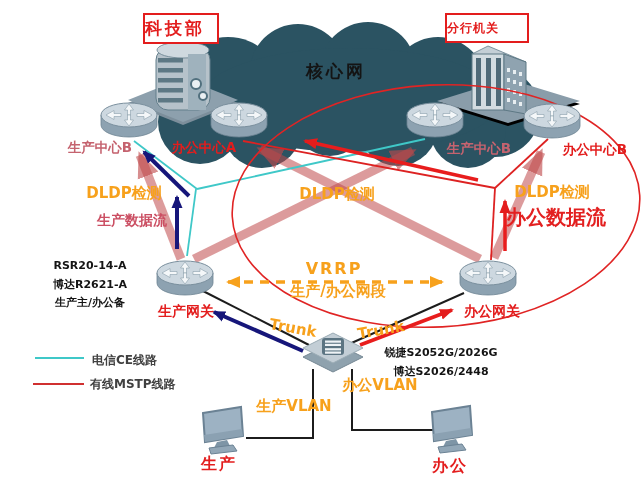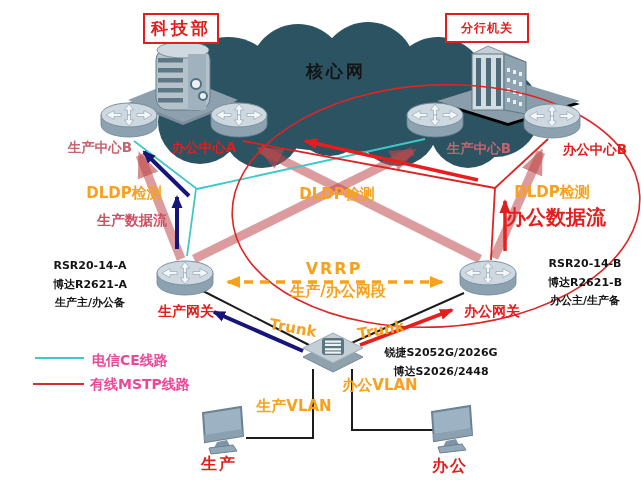--- a/index.html
+++ b/index.html
@@ -8,25 +8,25 @@
     font-family:"DejaVu Sans","Liberation Sans",sans-serif;font-weight:bold;
   }
   #wires{position:absolute;left:0;top:0;width:641px;height:480px;}
   .label{position:absolute;white-space:nowrap;transform:translateX(-50%);line-height:1.1;}
   .rose{color:#C5636F;font-size:13.5px;}
   .red{color:#E31D1D;font-size:13.5px;}
   .orange{color:#F7A11C;}
   .blk{color:#141414;}
   .site-box{
     position:absolute;background:#ffffff;border:2.5px solid #E31D1D;color:#E31D1D;
-    display:flex;align-items:center;justify-content:center;letter-spacing:3px;
+    display:flex;align-items:center;justify-content:flex-start;letter-spacing:3px;
   }
   .info{position:absolute;transform:translateX(-50%);text-align:center;color:#141414;
     font-size:11px;line-height:18.5px;white-space:nowrap;}
-  .legend-text{position:absolute;color:#ec4899;font-size:14px;white-space:nowrap;}
+  .legend-text{position:absolute;color:#404040;font-size:12px;white-space:nowrap;}
 </style>
 </head>
 <body>
 
 <div id="canvas">
 
   <svg id="wires" width="641" height="480" viewBox="0 0 641 480">
     <defs>
       <marker id="mRose" markerUnits="userSpaceOnUse" markerWidth="28" markerHeight="26" refX="22" refY="13" orient="auto">
         <path d="M0,2 L26,13 L0,24 Z" fill="rgba(191,73,75,0.62)"></path>
@@ -209,25 +209,20 @@
   <div class="label orange" style="left:293px;top:320px;font-size:15px;transform:translateX(-50%) rotate(10deg);">Trunk</div>
   <div class="label orange" style="left:381px;top:322px;font-size:15px;transform:translateX(-50%) rotate(-10deg);">Trunk</div>
   <div class="label orange" style="left:294px;top:377px;font-size:15px;margin-top:21px;">生产VLAN</div>
   <div class="label orange" style="left:380px;top:377px;font-size:15px;">办公VLAN</div>
 
   <div class="info" style="left:90px;top:257px;">
     <div>RSR20-14-A</div>
     <div>博达R2621-A</div>
     <div>生产主/办公备</div>
   </div>
-  <div class="info" style="left:585px;top:255px;">
-    <div>RSR20-14-B</div>
-    <div>博达R2621-B</div>
-    <div>办公主/生产备</div>
-  </div>
 
   <div class="info" style="left:441px;top:344px;">
     <div>锐捷S2052G/2026G</div>
     <div>博达S2026/2448</div>
   </div>
 
   <div class="legend-text" style="left:92px;top:352px;">电信CE线路</div>
   <div class="legend-text" style="left:90px;top:376px;">有线MSTP线路</div>
 
   <div class="label red" style="left:219px;top:455px;font-size:16px;letter-spacing:2px;">生产</div>

